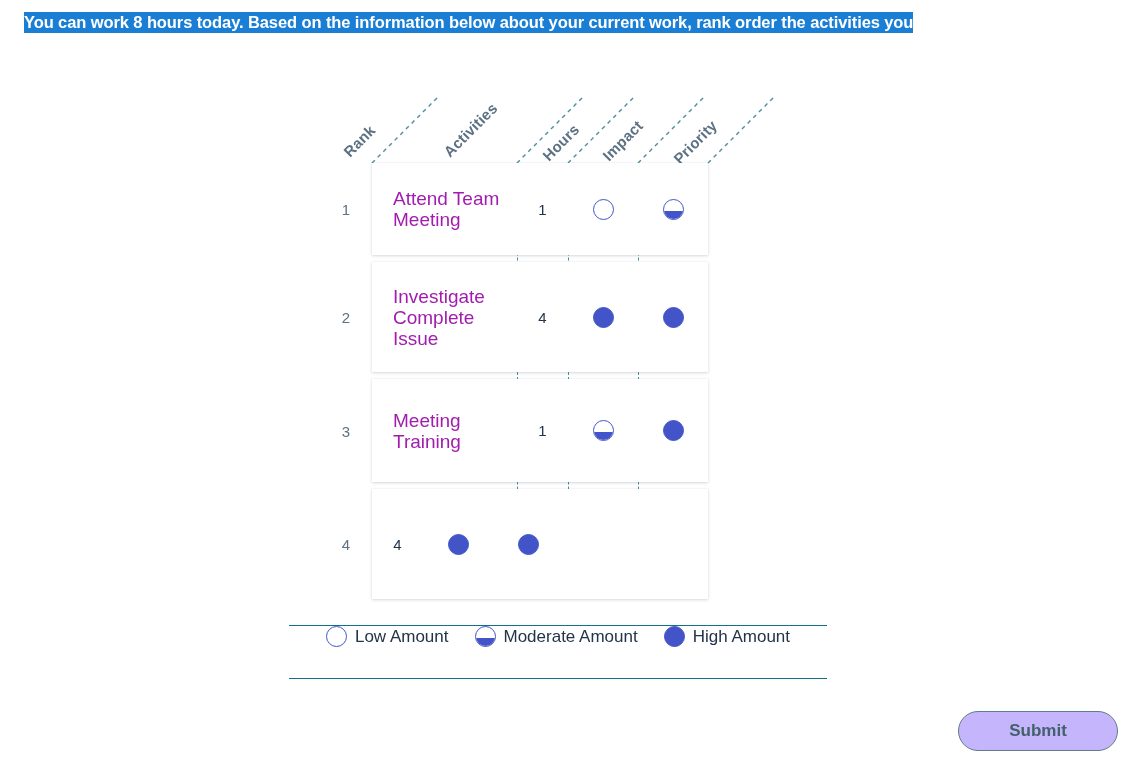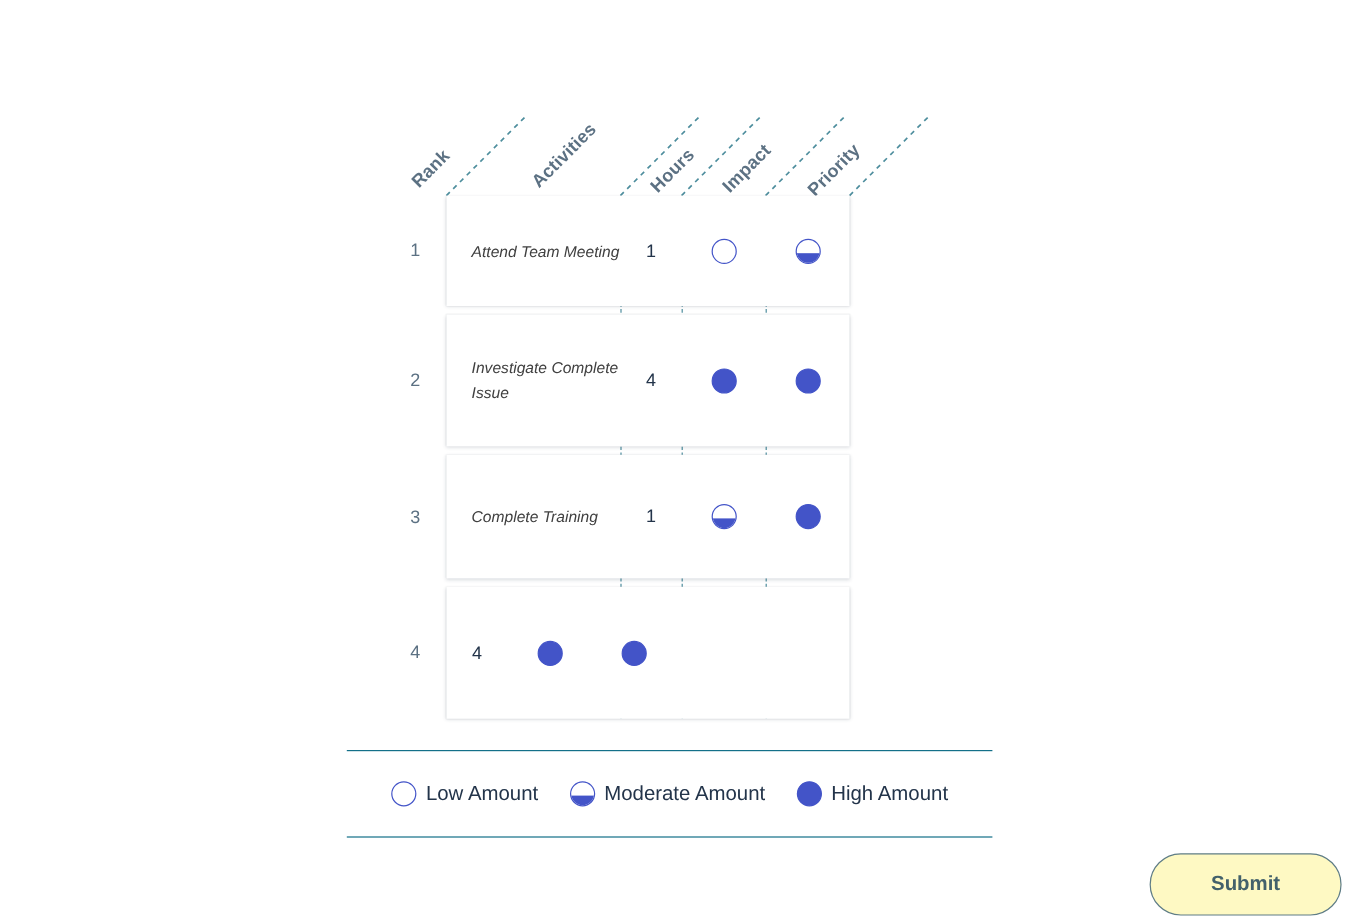--- a/index.html
+++ b/index.html
@@ -55,24 +55,23 @@
     display: flex;
     align-items: center;
     margin-bottom: 7px;
   }
   .row-card:last-child { margin-bottom: 0; }
 
   .cell-activity {
     width: 145px;
     padding-left: 21px;
     box-sizing: border-box;
-    font-size: 13px;
+    font-size: 19px;
     line-height: 21px;
-    color: #404040;
-    font-style: italic;
+    color: #a21caf;
   }
   .cell-hours {
     width: 51px;
     text-align: center;
     font-size: 15px;
     color: #23344a;
   }
   .cell-impact {
     width: 70px;
     display: flex;
@@ -152,59 +151,60 @@
   }
 
   
   #legend {
     position: absolute;
     left: 289px;
     top: 625px;
     width: 538px;
     border-top: 1.6px solid #137089;
     border-bottom: 1.6px solid #137089;
-    height: 73px;
-    box-sizing: border-box;
-    display: flex;
-    align-items: center;
+    height: 54px;
+    box-sizing: border-box;
+    display: flex;
+    align-items: flex-start;
     justify-content: center;
   }
   .legend-item {
     display: flex;
     align-items: center;
     margin: 0 13px;
     font-size: 17px;
     color: #23344a;
   }
   .legend-item .mark { margin-right: 8px; }
 
   
   #submit-button {
     position: absolute;
     left: 958px;
     top: 711px;
     width: 160px;
-    height: 52px;
+    height: 40px;
     border-radius: 26px;
-    background: #fef9c3;
+    background: #c4b5fd;
     border: 1.6px solid #5f7d86;
     color: #43616b;
     font-size: 17px;
     font-weight: bold;
     font-family: "Liberation Sans", "DejaVu Sans", sans-serif;
     cursor: pointer;
     display: flex;
     align-items: center;
     justify-content: center;
   }
 </style>
 </head>
 <body>
 
 <div id="prompt-block">
+  <span class="hl-line"><span class="hl">You can work 8 hours today. Based on the information below about your current work, rank order the activities you</span></span>
 </div>
 
 <svg id="header-leaders" width="1122" height="770" style="position:absolute;left:0;top:0;pointer-events:none;">
   <g stroke="#2f7a8c" stroke-width="1.4" stroke-dasharray="4,4" fill="none" opacity="0.85">
     <line x1="372" y1="163" x2="438" y2="97"></line>
     <line x1="517" y1="163" x2="583" y2="97"></line>
     <line x1="568" y1="163" x2="634" y2="97"></line>
     <line x1="638" y1="163" x2="704" y2="97"></line>
     <line x1="708" y1="163" x2="774" y2="97"></line>
   </g>
@@ -243,21 +243,21 @@
     <div class="cell-impact">
         <span class="mark high"></span>
       </div>
     <div class="cell-priority">
         <span class="mark high"></span>
       </div>
   </div>
 
   <div class="row-card" style="height:103px;">
     <div class="rank-num">3</div>
-    <div class="cell-activity">Complete Training</div>
+    <div class="cell-activity">Meeting Training</div>
     <div class="cell-hours">1</div>
     <div class="cell-impact">
         <span class="mark moderate"></span>
       </div>
     <div class="cell-priority">
         <span class="mark high"></span>
       </div>
   </div>
 
   <div class="row-card" style="height:110px;">

